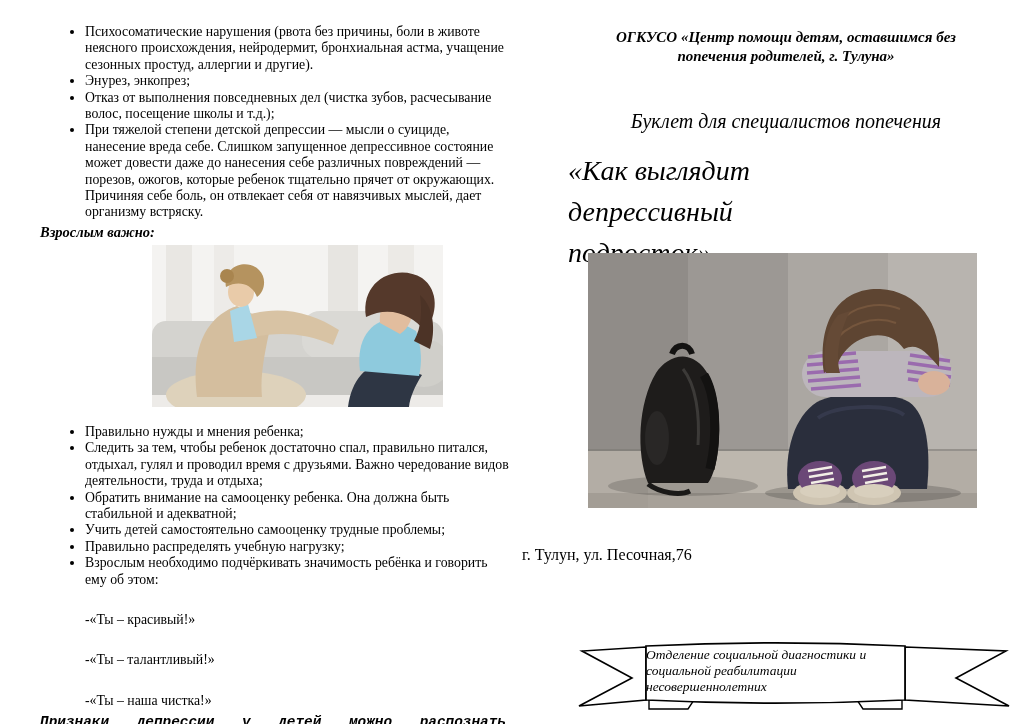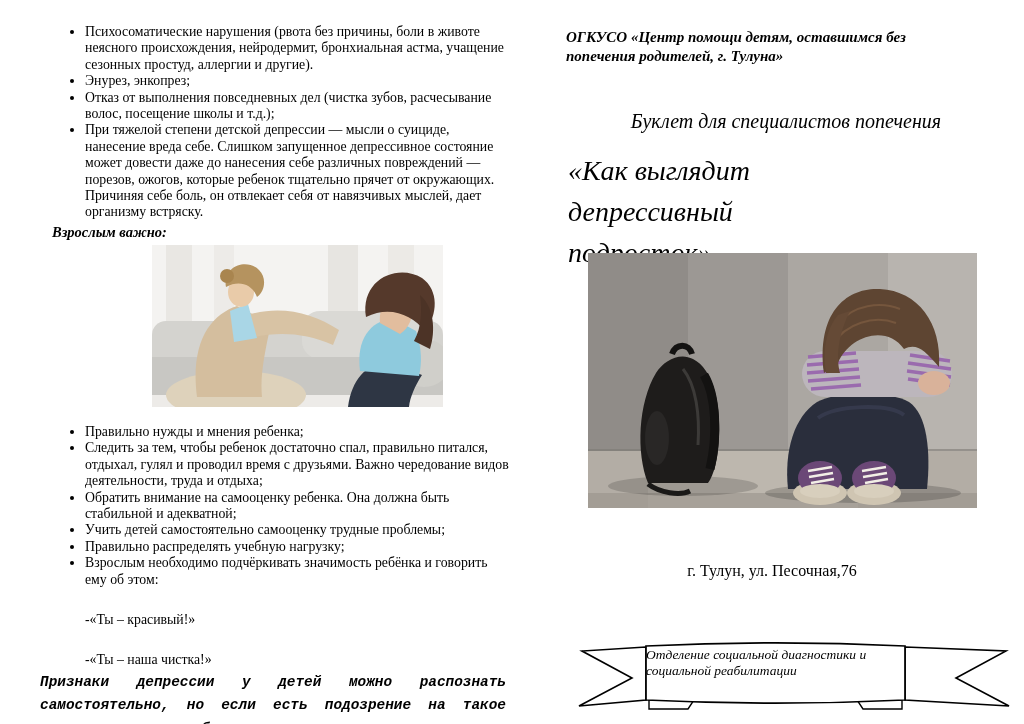--- a/index.html
+++ b/index.html
@@ -5,38 +5,38 @@
   html,body { margin:0; padding:0; }
   body {
     width:1024px; height:724px; position:relative; overflow:hidden;
     background:#ffffff; color:#000;
     font-family:"Liberation Serif", serif;
   }
   
   .page-left { position:absolute; left:40px; top:24px; width:470px; }
   ul.bullets { margin:0; padding:0 0 0 45px; width:425px; font-size:13.8px; line-height:16.4px; }
   ul.bullets li { margin:0; }
-  .adults-heading { margin:3px 0 0 12px; font-size:14.5px; line-height:17px; font-weight:bold; font-style:italic; }
+  .adults-heading { margin:3px 0 0 0; font-size:14.5px; line-height:17px; font-weight:bold; font-style:italic; }
   .photo-left-wrap { margin:4px 0 0 112px; width:291px; height:162px; }
   ul.bullets.second { margin-top:17px; }
   .praise-block { margin:0; }
   .praise-block div { display:block;margin-top:24px; }
   .closing-note { margin:2px 0 0 0; width:466px; font-size:14.4px; line-height:23px;
                   font-weight:bold; font-style:italic; text-align:justify;font-family:Liberation Mono, monospace; }
   
   .page-right { position:absolute; left:552px; top:0; width:468px; height:724px; }
-  .org-header { position:absolute; top:28px; left:14px; width:440px; margin:0; text-align:left;
+  .org-header { position:absolute; top:28px; left:14px; width:440px; margin:0; text-align:center;
                 font-size:15px; line-height:19px; font-weight:bold; font-style:italic; }
   .org-header span { display:inline-block; max-width:410px; }
   .booklet-subtitle { position:absolute; top:110px; left:0; width:100%; margin:0; text-align:center;
                       font-size:20px; font-style:italic; }
   .page-title { position:absolute; top:134px; left:0; width:100%; margin:16px; text-align:left;
                 font-size:28px; line-height:41px; font-style:italic; font-weight:normal; }
   .photo-right-wrap { position:absolute; left:36px; top:253px; width:389px; height:255px; }
-  .address-line { position:absolute; top:546px; left:0; width:100%; margin:16px; text-align:center;
+  .address-line { position:absolute; top:546px; left:0; width:100%; margin:0; text-align:left;
                   font-size:16px; transform:translateX(-30px); }
   .ribbon-wrap { position:absolute; top:638px; left:26px; width:432px; height:82px; }
   .ribbon-svg { position:absolute; left:0; top:0; }
   .ribbon-text { position:absolute; left:68px; top:9px; width:260px; 
                  font-style:italic; font-size:13.5px; line-height:16px; }
 </style>
 </head>
 <body>
 
 <div>
@@ -95,20 +95,21 @@
     <ul class="bullets second">
       <li>Правильно нужды и мнения ребенка;</li>
       <li>Следить за тем, чтобы ребенок достаточно спал, правильно питался, отдыхал, гулял и проводил время с друзьями. Важно чередование видов деятельности, труда и отдыха;</li>
       <li>Обратить внимание на самооценку ребенка. Она должна быть стабильной и адекватной;</li>
       <li>Учить детей самостоятельно самооценку трудные проблемы;</li>
       <li>Правильно распределять учебную нагрузку;</li>
       <li>
         <span>Взрослым необходимо подчёркивать значимость ребёнка и говорить ему об этом:</span>
         <div class="praise-block">
           <div>-«Ты – красивый!»</div>
+          <div>-«Ты – талантливый!»</div>
           <div>-«Ты – наша чистка!»</div>
         </div>
       </li>
     </ul>
 
     <p class="closing-note">Признаки депрессии у детей можно распознать самостоятельно, но если есть подозрение на такое состояние, лучше обратиться к специалисту - детскому психологу.</p>
   </section>
 
   <section class="page-right">
 
@@ -188,16 +189,17 @@
         <polygon points="327,9 428,13 378,40 431,68 327,62" fill="#ffffff" stroke="#000000" stroke-width="1.6"></polygon>
 
         <path d="M71,62 L116,62 L110,71 L71,71 Z" fill="#ffffff" stroke="#000000" stroke-width="1.4"></path>
         <path d="M324,62 L279,62 L285,71 L324,71 Z" fill="#ffffff" stroke="#000000" stroke-width="1.4"></path>
 
         <path d="M68,8 C150,4 245,4 327,8 L327,62 C245,66 150,66 68,62 Z" fill="#ffffff" stroke="#000000" stroke-width="1.7"></path>
       </svg>
       <div class="ribbon-text">
         <div>Отделение социальной диагностики и</div>
         <div>социальной реабилитации</div>
+        <div>несовершеннолетних</div>
       </div>
     </div>
   </section>
 </div>
 
 </body></html>

